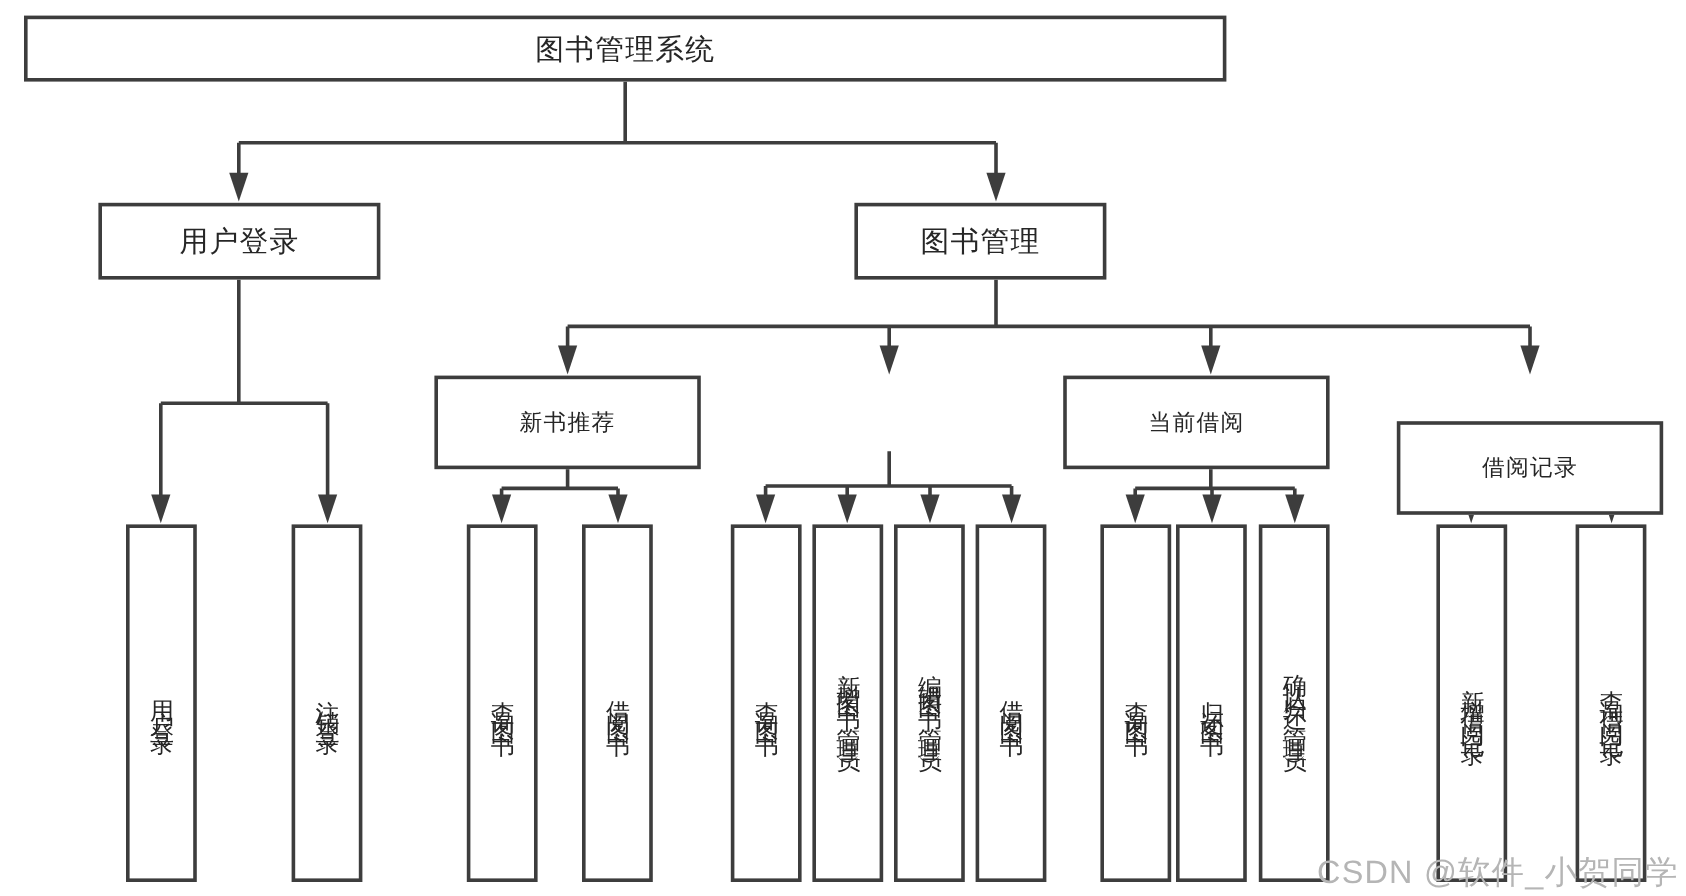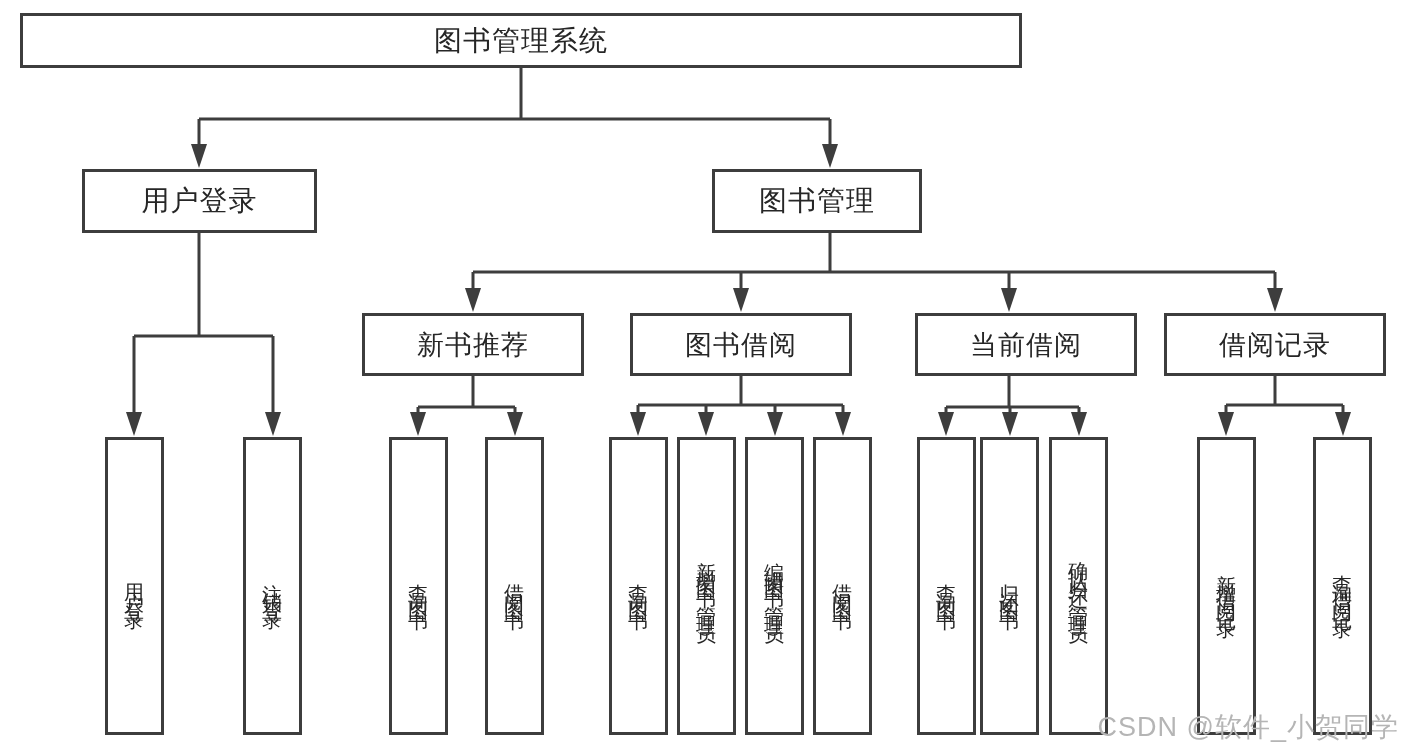--- a/index.html
+++ b/index.html
@@ -12,24 +12,24 @@
   }
   #wires{position:absolute;left:0;top:0;width:1405px;height:747px;}
   .node{
     position:absolute;
     box-sizing:border-box;
     border:3px solid var(--stroke,#3d3d3d);
     background:#ffffff;
     display:flex;align-items:center;justify-content:center;
     color:var(--text,#262626);
   }
-  .h-node{font-size:28px;letter-spacing:1px;}
+  .h-node{font-size:24px;letter-spacing:1px;}
   .root{left:20px;top:13px;width:1002px;height:55px;}
   .lvl2{top:169px;width:235px;height:64px;}
-  .lvl3{top:313px;width:222px;height:63px;font-size:27px;}
+  .lvl3{top:313px;width:222px;height:78px;font-size:19px;}
   .leaf{top:437px;width:59px;height:298px;}
   .leaf .vtxt{
     writing-mode:vertical-lr;
     text-orientation:mixed;
     font-size:20px;
     letter-spacing:9px;
     line-height:1;
     color:var(--text,#262626);
     white-space:nowrap;
   }
@@ -100,27 +100,24 @@
   <div class="node h-node lvl2" style="left:82px;">
     <span>用户登录</span>
   </div>
   <div class="node h-node lvl2" style="left:712px;width:210px;">
     <span>图书管理</span>
   </div>
 
   <div class="node h-node lvl3" style="left:362px;">
     <span>新书推荐</span>
   </div>
-  <div class="node h-node lvl3" style="left:630px;">
-    <span>图书借阅</span>
-  </div>
-  <div class="node h-node lvl3" style="left:915px;align-items:center;">
+  <div class="node h-node lvl3" style="left:886px;align-items:center;">
     <span>当前借阅</span>
   </div>
-  <div class="node h-node lvl3" style="left:1164px;">
+  <div class="node h-node lvl3" style="left:1164px;margin-top:38px;">
     <span>借阅记录</span>
   </div>
 
   <div class="node leaf" style="left:105px;">
     <span class="vtxt">用户登录</span>
   </div>
   <div class="node leaf" style="left:243px;">
     <span class="vtxt">注销登录</span>
   </div>
 

